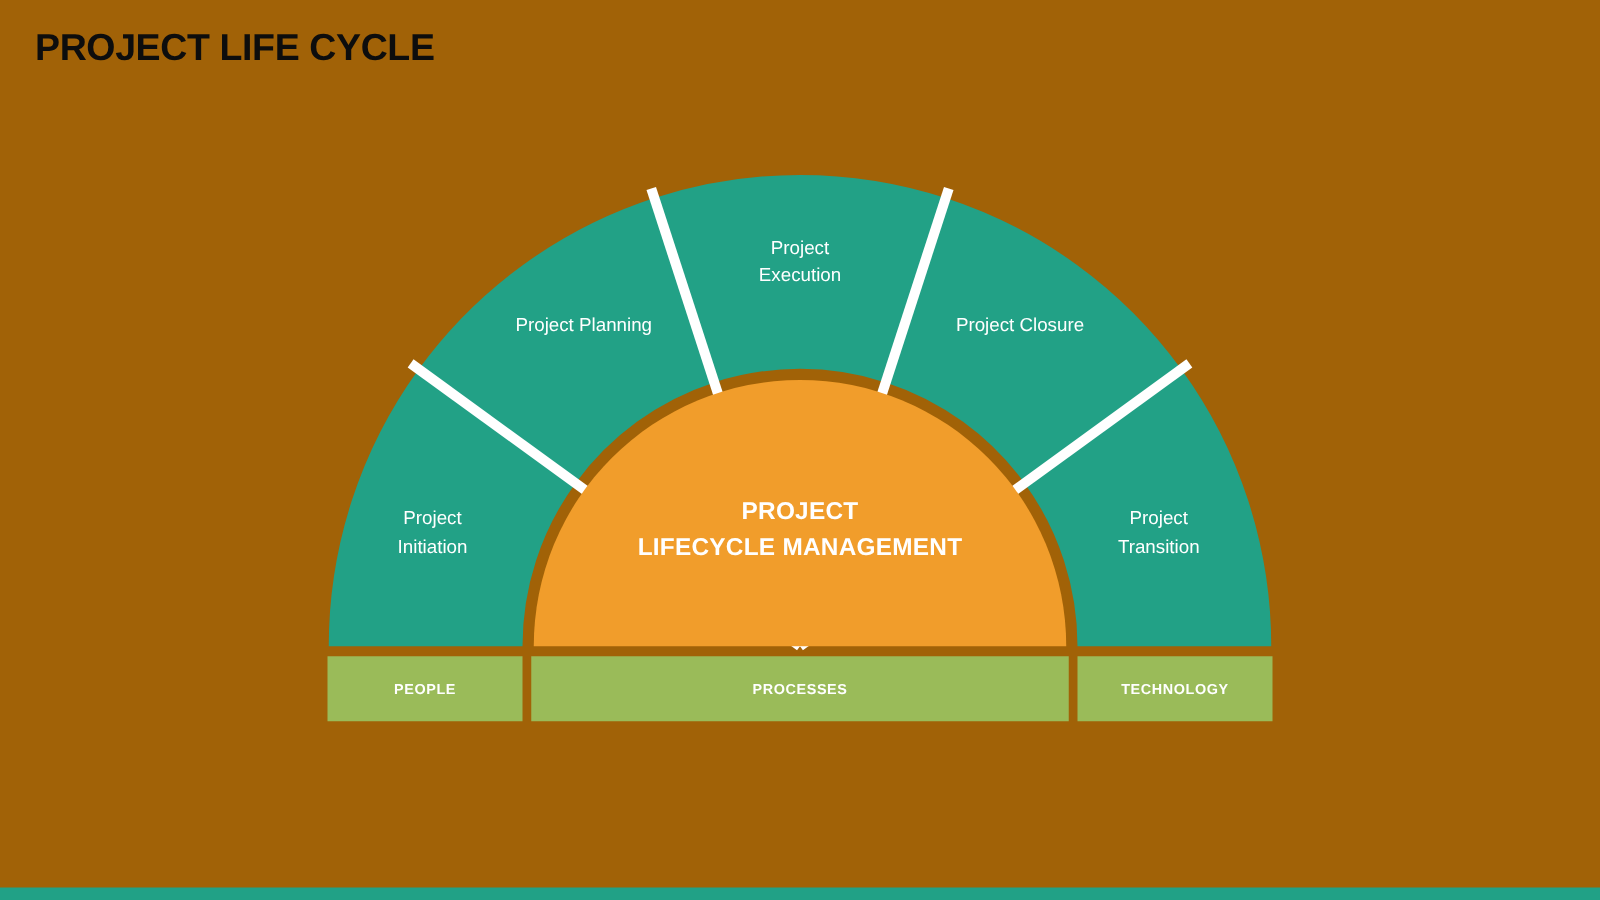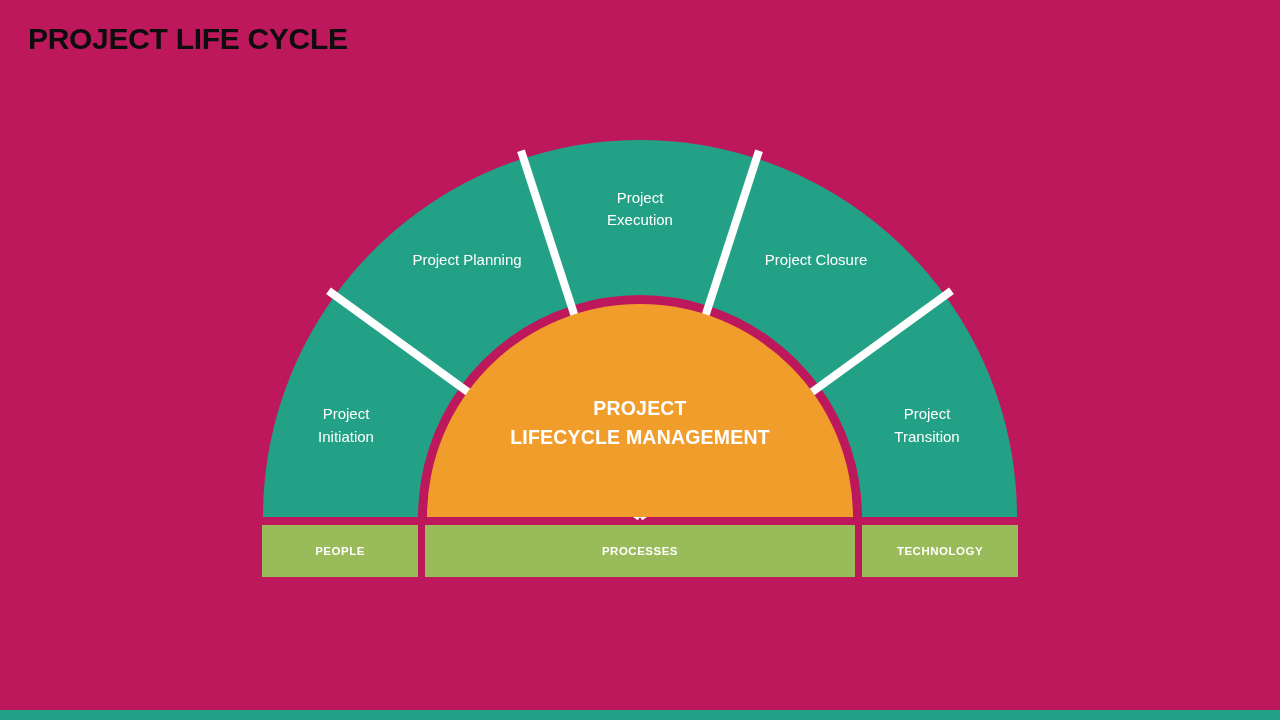--- a/index.html
+++ b/index.html
@@ -1,19 +1,19 @@
 <!DOCTYPE html>
 <html><head>
 <meta charset="utf-8">
 <style>
   * { margin: 0; padding: 0; box-sizing: border-box; }
   html, body { width: 1280px; height: 720px; overflow: hidden; }
   body { background: #ffffff; font-family: "Liberation Sans", sans-serif; position: relative; }
 
-  .slide { position: absolute; inset: 0; background: #be185d; }
+  .slide { position: absolute; inset: 0; background: #a16207; }
 
   .slide-title {
     position: absolute;
     left: 28px;
     top: 22px;
     font-size: 30px;
     font-weight: 700;
     letter-spacing: -0.3px;
     color: #0d0d0d;
     font-family: "Liberation Sans", sans-serif;

